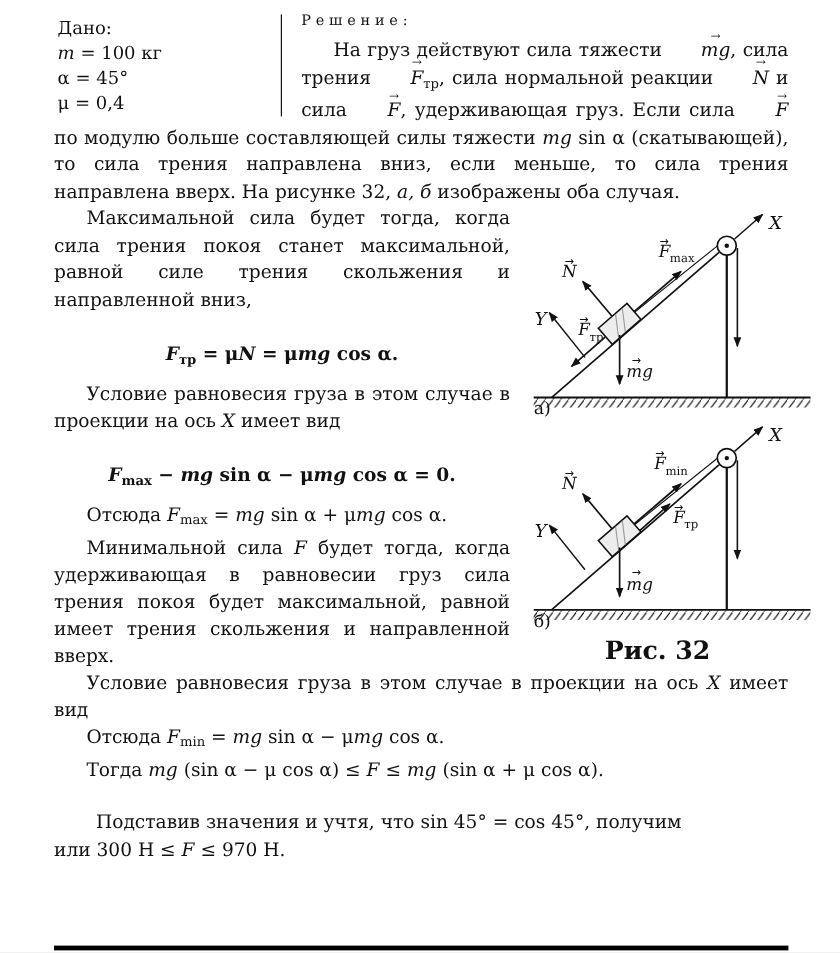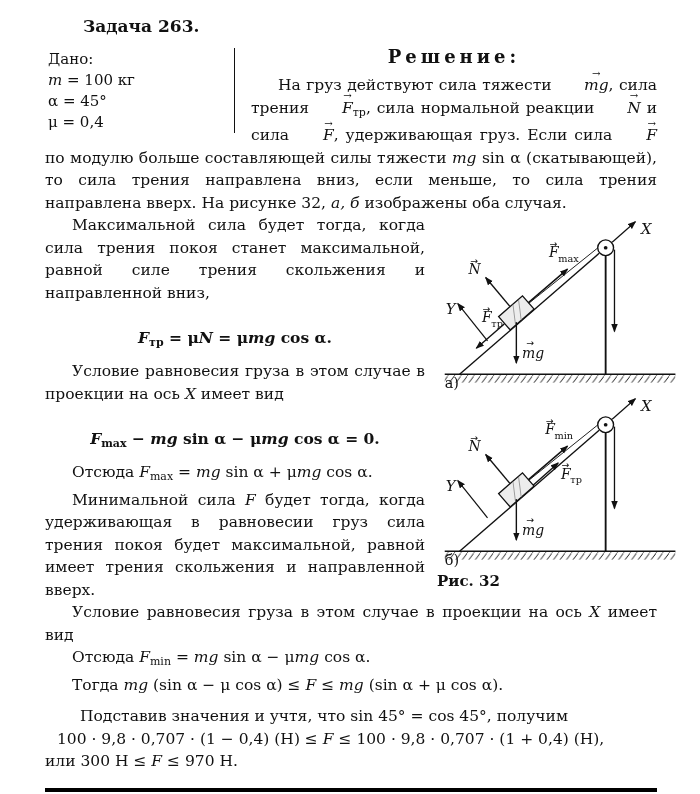--- a/index.html
+++ b/index.html
@@ -15,46 +15,46 @@
     float:left;width:178px;border-right:1.5px solid #111;
     padding:1px 8px 0 3px;margin:2px 16px 6px 0;font-size:15px;
   }
   .dano-line{line-height:21px;}
   .dano-question{
     border-top:1.4px solid #111;border-bottom:1.4px solid #111;
     margin-top:5px;padding:4px 0 5px 0;line-height:18px;
   }
   
   .sol-heading{
-    text-align:center;font-weight:bold;letter-spacing:4px;
-    font-size:18px;margin:0 0 7px 0;
+    font-weight:normal;letter-spacing:4px;
+    font-size:12px;margin:0 0 7px 0;
   }
   .para{font-size:15.5px;line-height:22.5px;text-align:justify;margin:0;}
   .indent{text-indent:27px;}
   .indent-lg{text-indent:35px;}
   .indent-sm{text-indent:12px;}
-  .gap{margin-top:9px;}
+  .gap{margin-top:21px;}
   .clear-b{clear:both;}
   .equation{
     text-align:center;font-weight:bold;font-size:15.5px;
     margin:23px 0 6px 0;line-height:22px;
   }
   
   .rt-i{font-style:italic;}
   .rt-sub{font-size:11px;vertical-align:-3px;}
   .rt-vec{position:relative;display:inline-block;font-style:italic;}
   .rt-vec::after{
     content:"\2192";position:absolute;left:50%;top:-0.52em;
     transform:translateX(-50%);font-size:10px;font-style:normal;line-height:1;
   }
   
   .figures{float:right;width:248px;margin:4px -28px 2px 12px;}
   .fig{display:block;margin:0 0 4px 4px;}
   .fig-caption{
-    text-align:left;font-weight:bold;font-size:15px;
+    text-align:center;font-weight:bold;font-size:21px;
     padding-right:26px;margin-top:2px;
   }
   .flbl{font-family:"DejaVu Serif",serif;font-style:italic;font-size:15px;fill:#111;}
   .fsub{font-family:"DejaVu Serif",serif;font-size:10.5px;fill:#111;}
   .farr{font-family:"DejaVu Sans",sans-serif;font-size:10px;fill:#111;}
   .faxis{font-family:"DejaVu Serif",serif;font-style:italic;font-size:16px;fill:#111;}
   .ftag{font-family:"DejaVu Serif",serif;font-size:15.5px;fill:#111;}
   .bottom-rule{
     position:absolute;left:45px;right:43px;bottom:2px;height:4px;background:#000;
   }
@@ -69,21 +69,20 @@
     </marker>
     <pattern id="hatchp" patternUnits="userSpaceOnUse" width="7" height="10">
       <line x1="8" y1="-1" x2="-1" y2="11" stroke="#111" stroke-width="1"></line>
     </pattern>
   </defs>
 </svg>
 
 <div class="page">
   <div class="content">
 
-    <div class="title">Задача 263.</div>
 
     <div class="dano">
       <div class="dano-line">Дано:</div>
       <div class="dano-line"><span class="rt-i">m</span><span> = 100 кг</span></div>
       <div class="dano-line"><span>α = 45°</span></div>
       <div class="dano-line"><span>μ = 0,4</span></div>
     </div>
 
     <div class="sol-heading">Решение:</div>
 
@@ -190,18 +189,17 @@
     <div class="equation"><span class="rt-i">F</span><span class="rt-sub">тр</span><span> = μ</span><span class="rt-i">N</span><span> = μ</span><span class="rt-i">mg</span><span> cos α.</span></div>
     <p class="para indent"><span>Условие равновесия груза в этом случае в проекции на ось </span><span class="rt-i">X</span><span> имеет вид</span></p>
     <div class="equation"><span class="rt-i">F</span><span class="rt-sub">max</span><span> − </span><span class="rt-i">mg</span><span> sin α − μ</span><span class="rt-i">mg</span><span> cos α = 0.</span></div>
     <p class="para indent"><span>Отсюда </span><span class="rt-i">F</span><span class="rt-sub">max</span><span> = </span><span class="rt-i">mg</span><span> sin α + μ</span><span class="rt-i">mg</span><span> cos α.</span></p>
     <p class="para indent"><span>Минимальной сила </span><span class="rt-i">F</span><span> будет тогда, когда удерживающая в равновесии груз сила трения покоя будет максимальной, равной имеет трения скольжения и направленной вверх.</span></p>
     <p class="para indent"><span>Условие равновесия груза в этом случае в проекции на ось </span><span class="rt-i">X</span><span> имеет вид</span></p>
 
     <p class="para indent clear-b"><span>Отсюда </span><span class="rt-i">F</span><span class="rt-sub">min</span><span> = </span><span class="rt-i">mg</span><span> sin α − μ</span><span class="rt-i">mg</span><span> cos α.</span></p>
     <p class="para indent"><span>Тогда </span><span class="rt-i">mg</span><span> (sin α − μ cos α) ≤ </span><span class="rt-i">F</span><span> ≤ </span><span class="rt-i">mg</span><span> (sin α + μ cos α).</span></p>
     <p class="para indent-lg gap"><span>Подставив значения и учтя, что sin 45° = cos 45°, получим</span></p>
-    <p class="para indent-sm"><span>100 · 9,8 · 0,707 · (1 − 0,4) (Н) ≤ </span><span class="rt-i">F</span><span> ≤ 100 · 9,8 · 0,707 · (1 + 0,4) (Н),</span></p>
     <p class="para"><span>или 300 Н ≤ </span><span class="rt-i">F</span><span> ≤ 970 Н.</span></p>
 
   </div>
   <div class="bottom-rule"></div>
 </div>
 
 </body></html>

